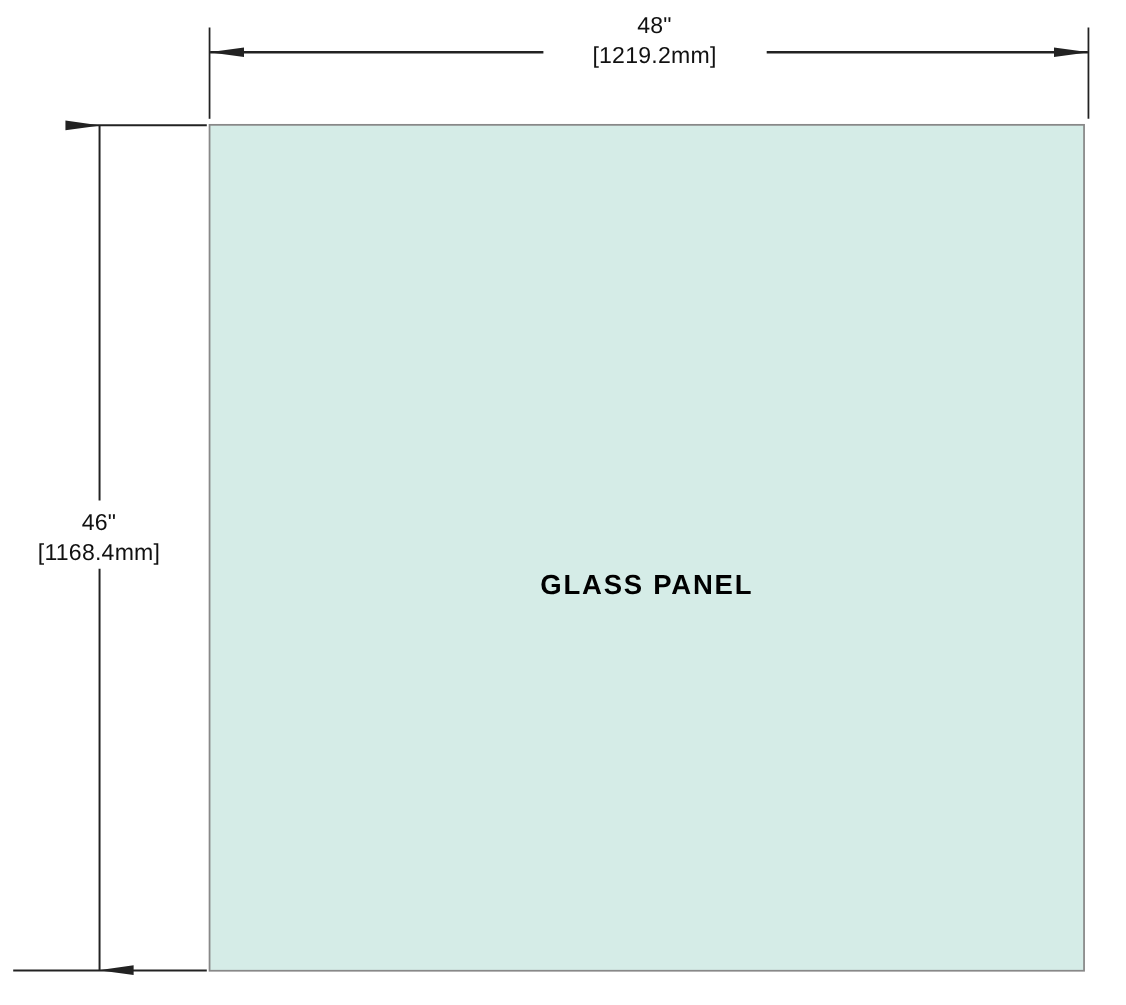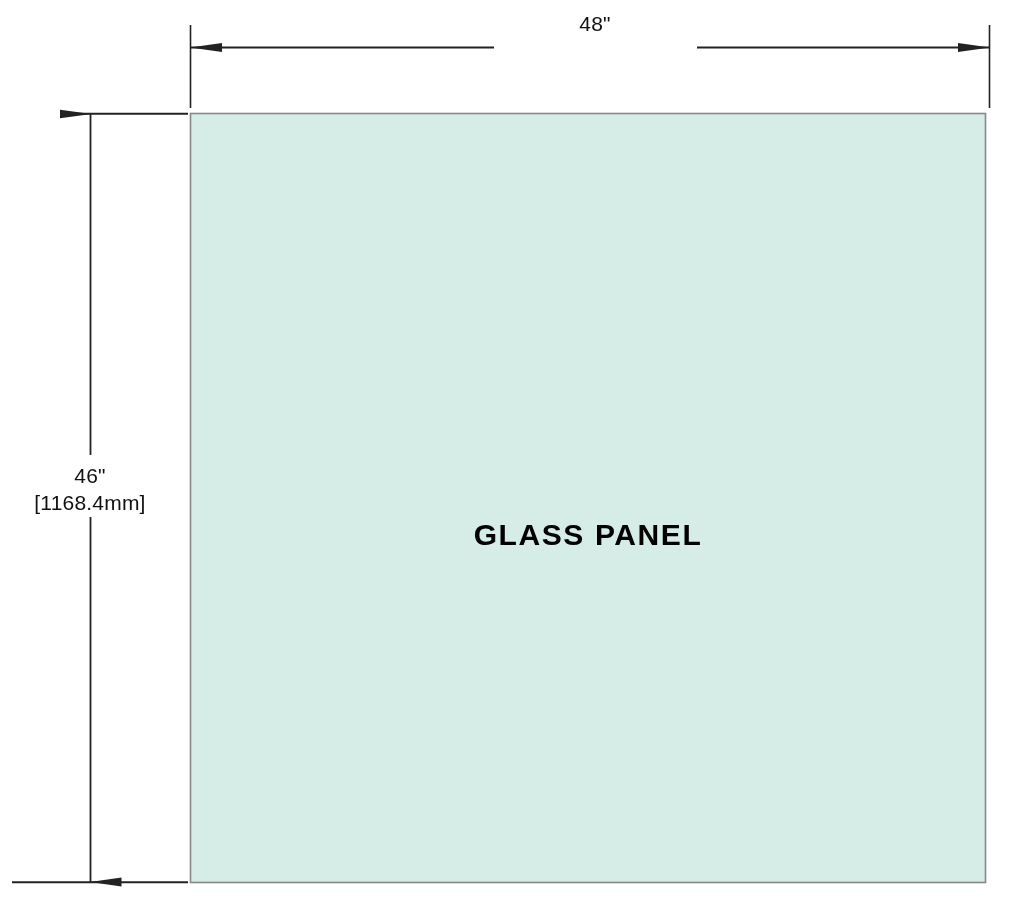--- a/index.html
+++ b/index.html
@@ -53,21 +53,21 @@
   .dim-line-2 { display: block; }
   
   #panel-label {
     position: absolute;
     left: 190px;
     top: 518px;
     width: 796px;
     text-align: center;
     color: #000000;
     font-family: "Liberation Sans", sans-serif;
-    font-size: 30px;
+    font-size: 25px;
     font-weight: bold;
     letter-spacing: 1.6px;
     white-space: nowrap;
     user-select: none;
   }
 </style>
 </head>
 <body>
 
 <div id="drawing">
@@ -107,20 +107,21 @@
       <line x1="72" y1="113.8" x2="188" y2="113.8" stroke="#222222" stroke-width="1.9"></line>
       <line x1="12" y1="882.2" x2="188" y2="882.2" stroke="#222222" stroke-width="1.9"></line>
 
       <line x1="90.5" y1="114" x2="90.5" y2="455" stroke="#222222" stroke-width="1.8" marker-start="url(#arrow-up)"></line>
       <line x1="90.5" y1="517" x2="90.5" y2="882" stroke="#222222" stroke-width="1.8" marker-end="url(#arrow-down)"></line>
     </g>
   </svg>
 
   <div class="dim-text" id="width-dim-label">
     <span class="dim-line-1">48"</span>
+    <span class="dim-line-2">[1219.2mm]</span>
   </div>
 
   <div class="dim-text" id="height-dim-label">
     <span class="dim-line-1">46"</span>
     <span class="dim-line-2">[1168.4mm]</span>
   </div>
 
   <div id="panel-label">GLASS PANEL</div>
 
 </div>

